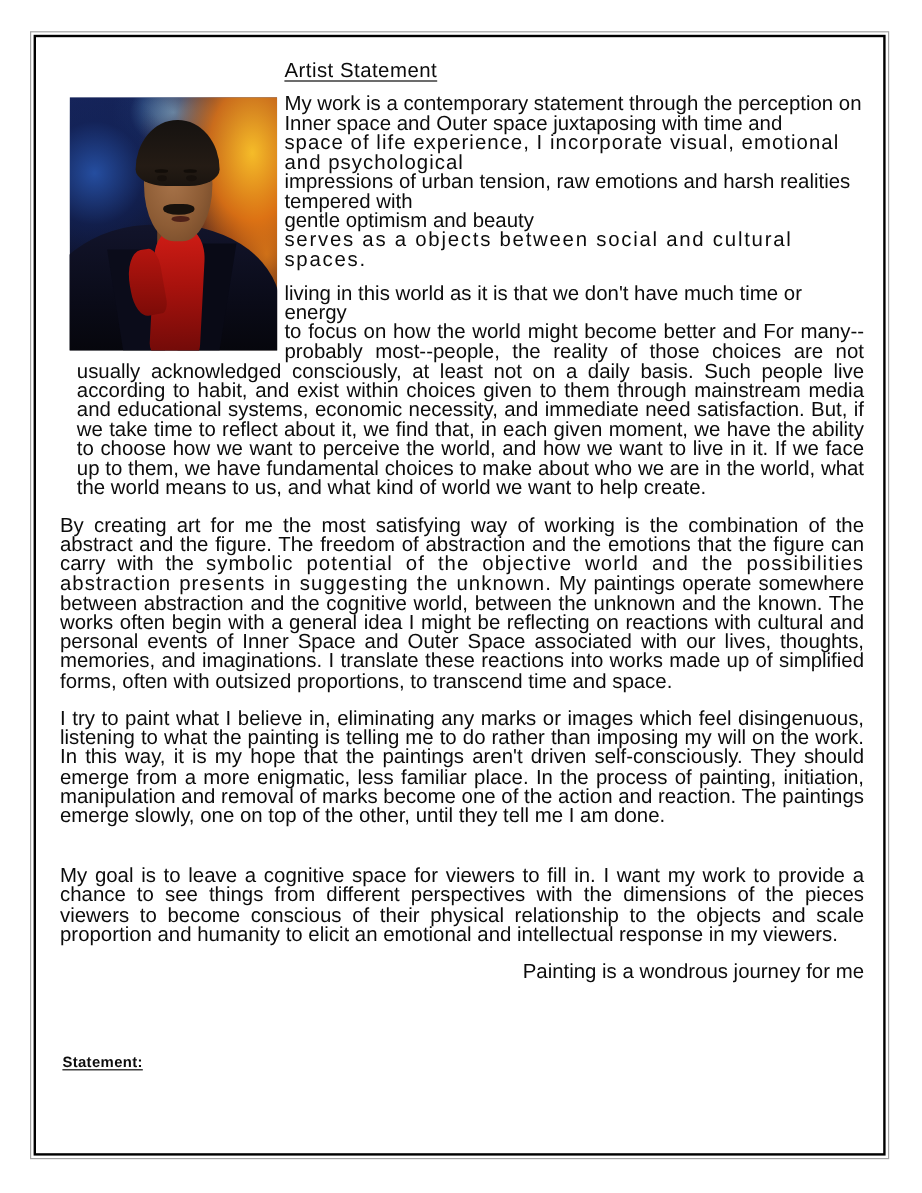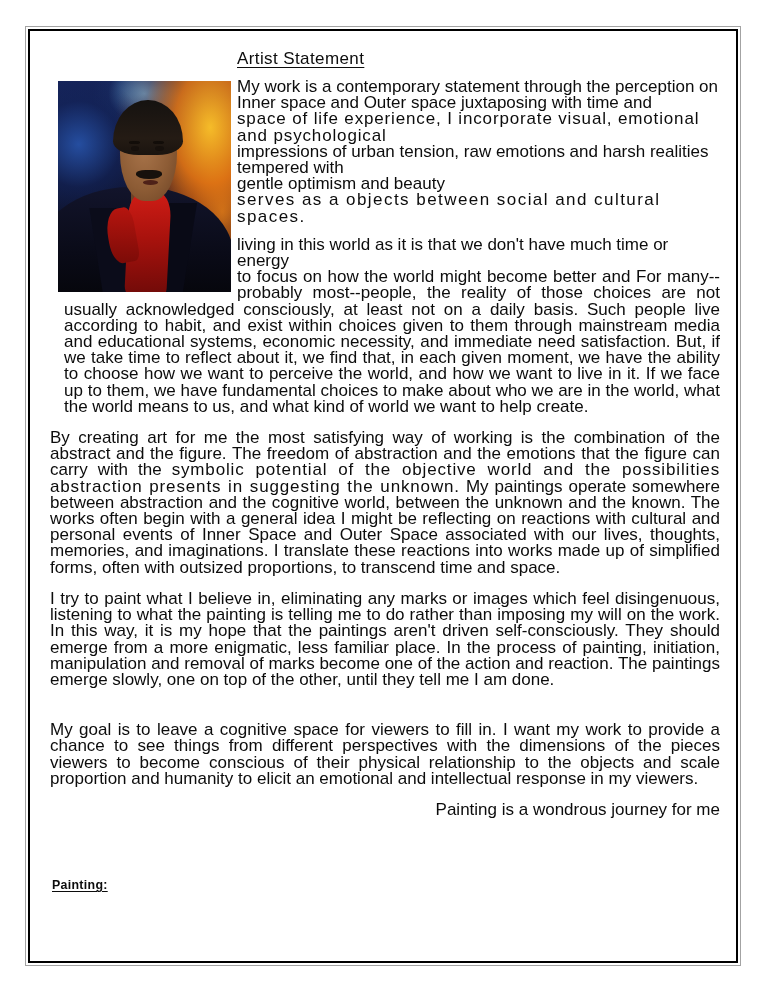--- a/index.html
+++ b/index.html
@@ -273,17 +273,17 @@
 
 
       <div class="gap-l"></div>
 
       <p>My goal is to leave a cognitive space for viewers to fill in. I want my work to provide a chance to see things from different perspectives with the dimensions of the pieces viewers to become conscious of their physical relationship to the objects and scale proportion and humanity to elicit an emotional and intellectual response in my viewers.</p>
 
       <div class="gap-m"></div>
 
       <p style="text-align:right">Painting is a wondrous journey for me</p>
 
-      <div class="biography">Painting:</div>
+      <div class="biography">Statement:</div>
 
     </div>
   </div>
 </div>
 
 </body></html>

